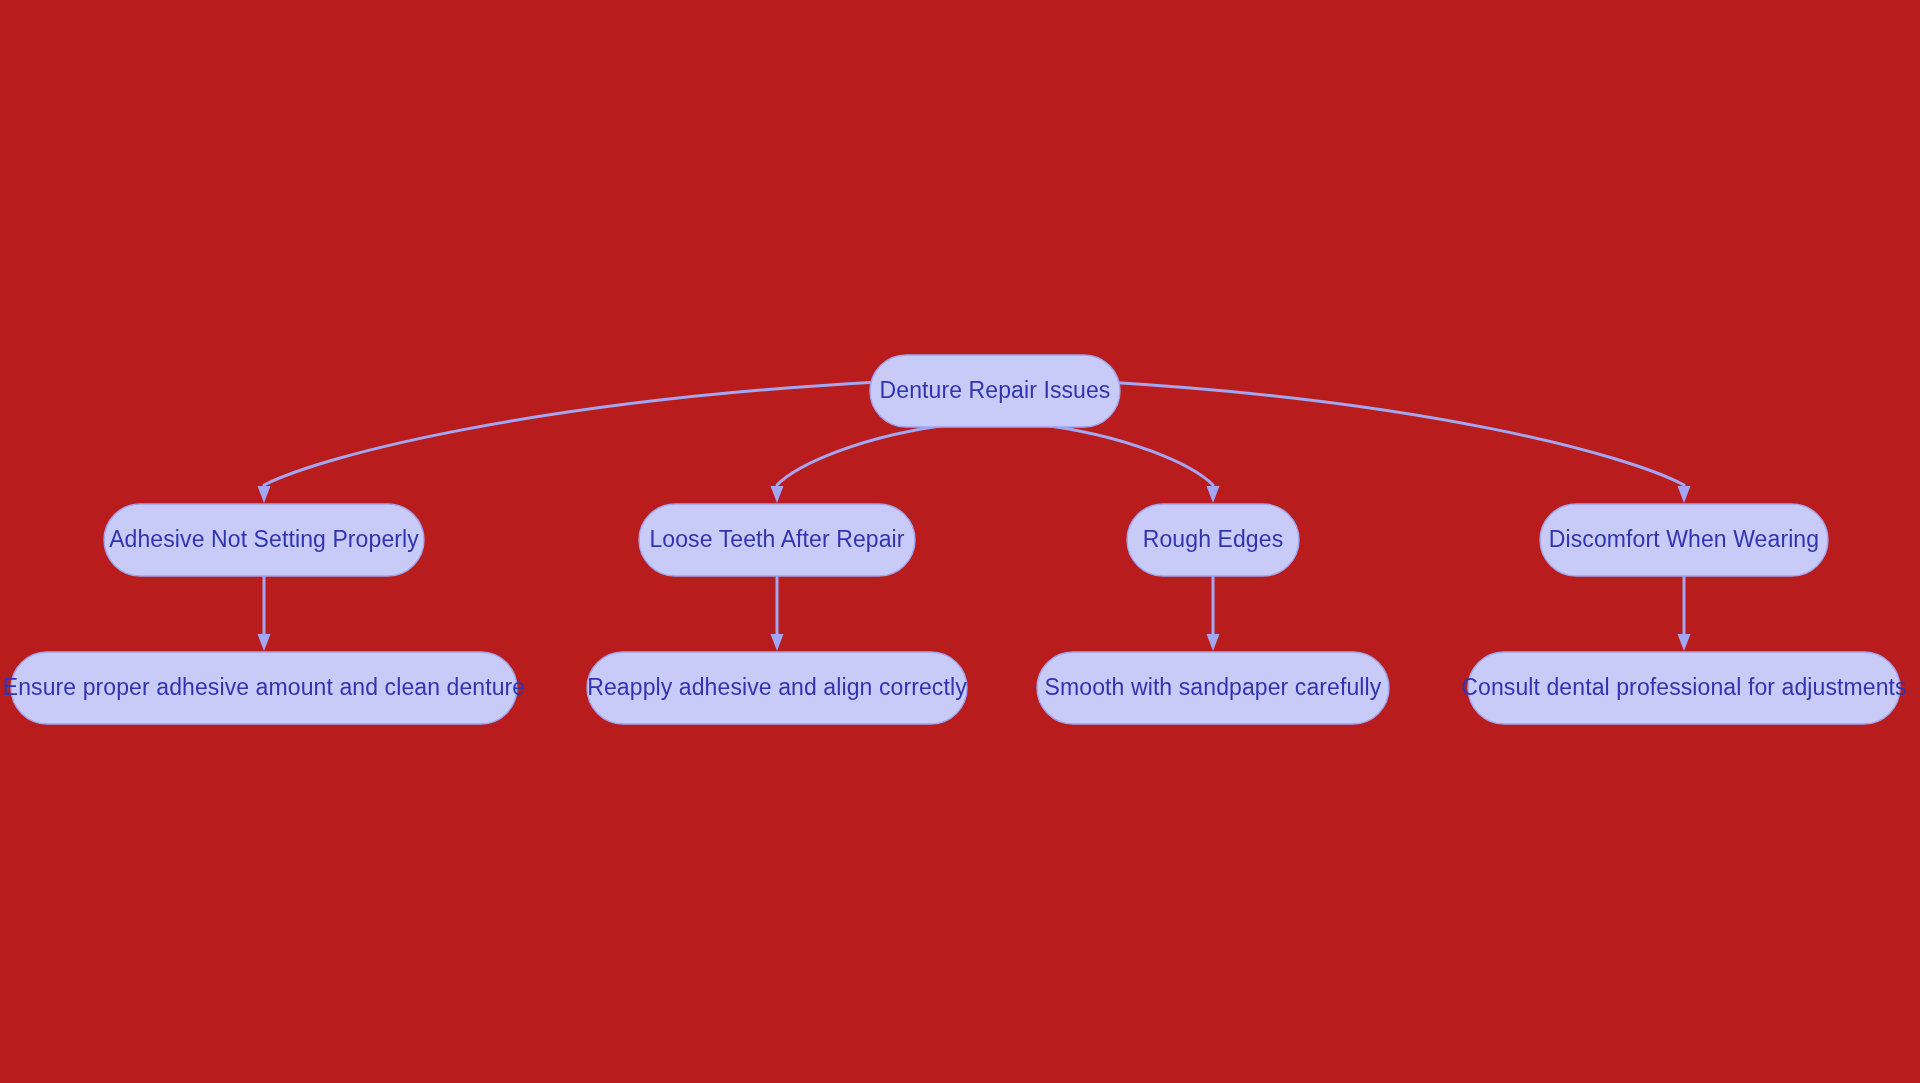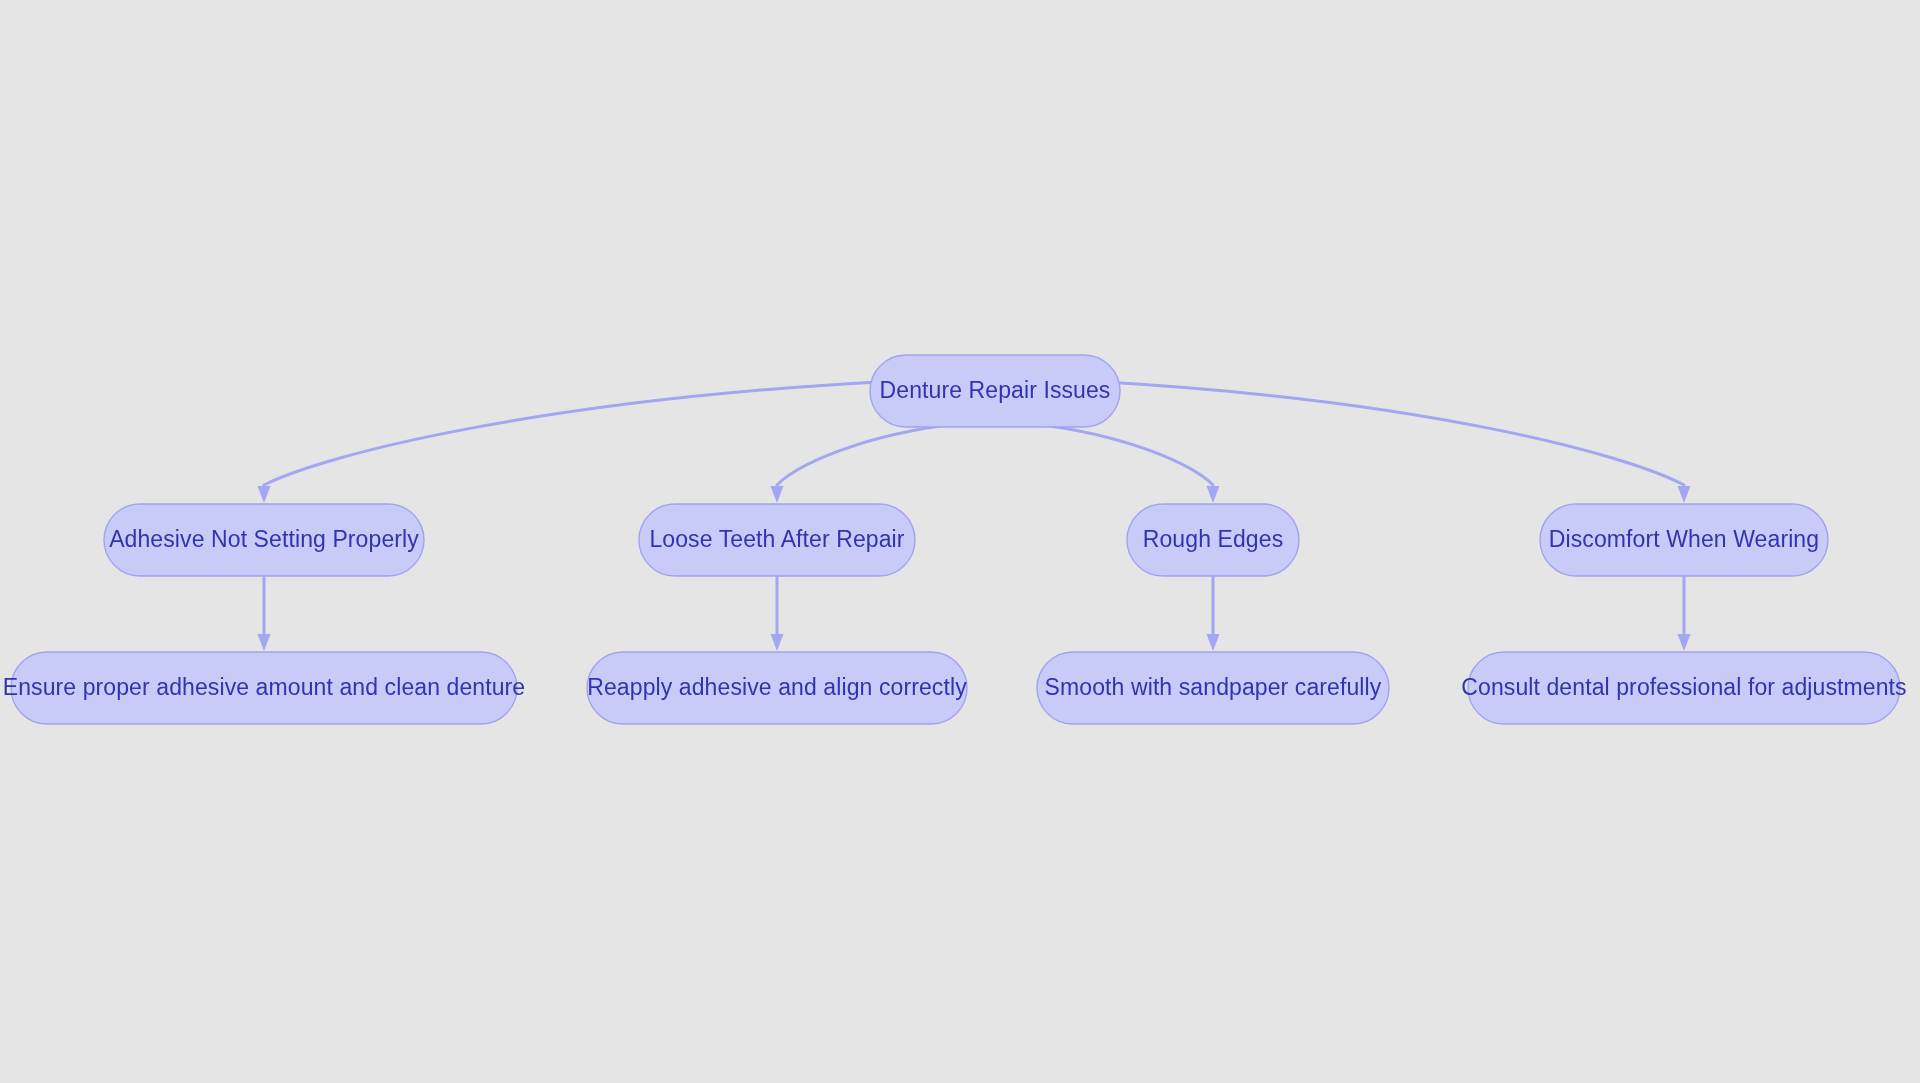--- a/index.html
+++ b/index.html
@@ -11,21 +11,21 @@
   body {
     width: 1920px;
     height: 1083px;
     overflow: hidden;
     font-family: "Liberation Sans", sans-serif;
   }
   #flowchart-root {
     position: relative;
     width: 1920px;
     height: 1083px;
-    background: #e5e5e5;
+    background: #b91c1c;
   }
   svg#diagram-canvas {
     position: absolute;
     top: 0;
     left: 0;
     width: 1920px;
     height: 1083px;
     display: block;
   }
   .node-shape {

